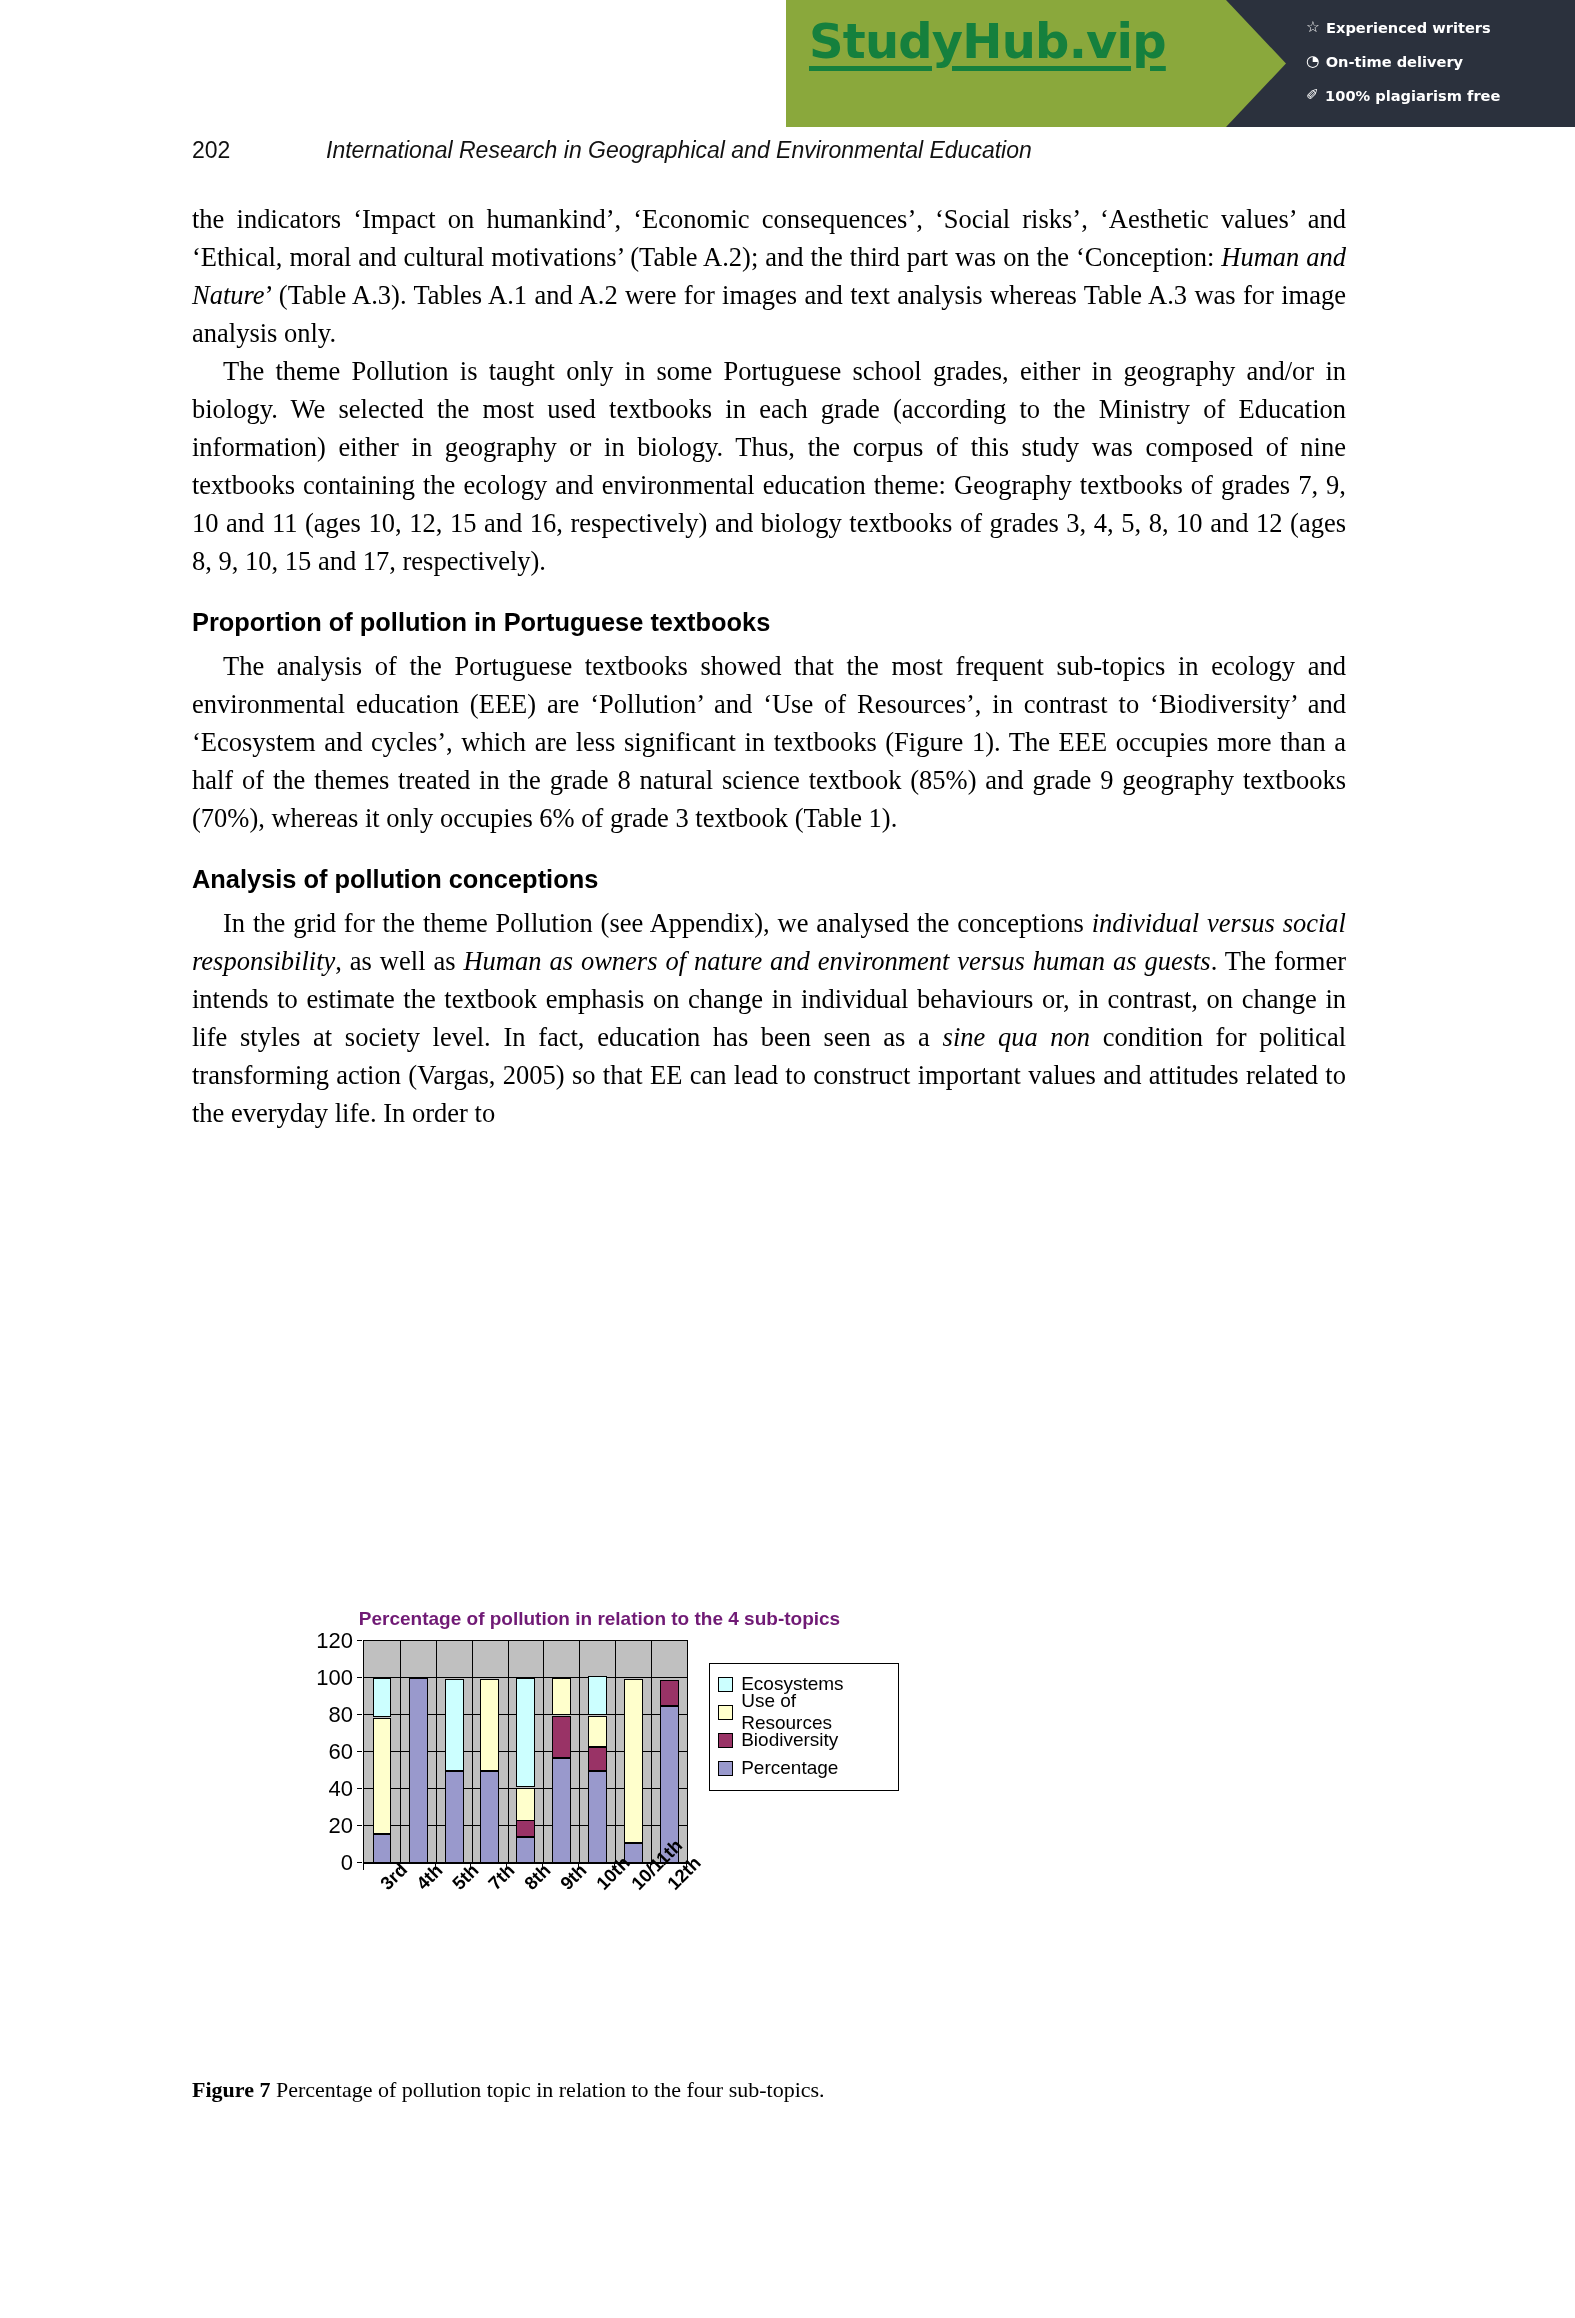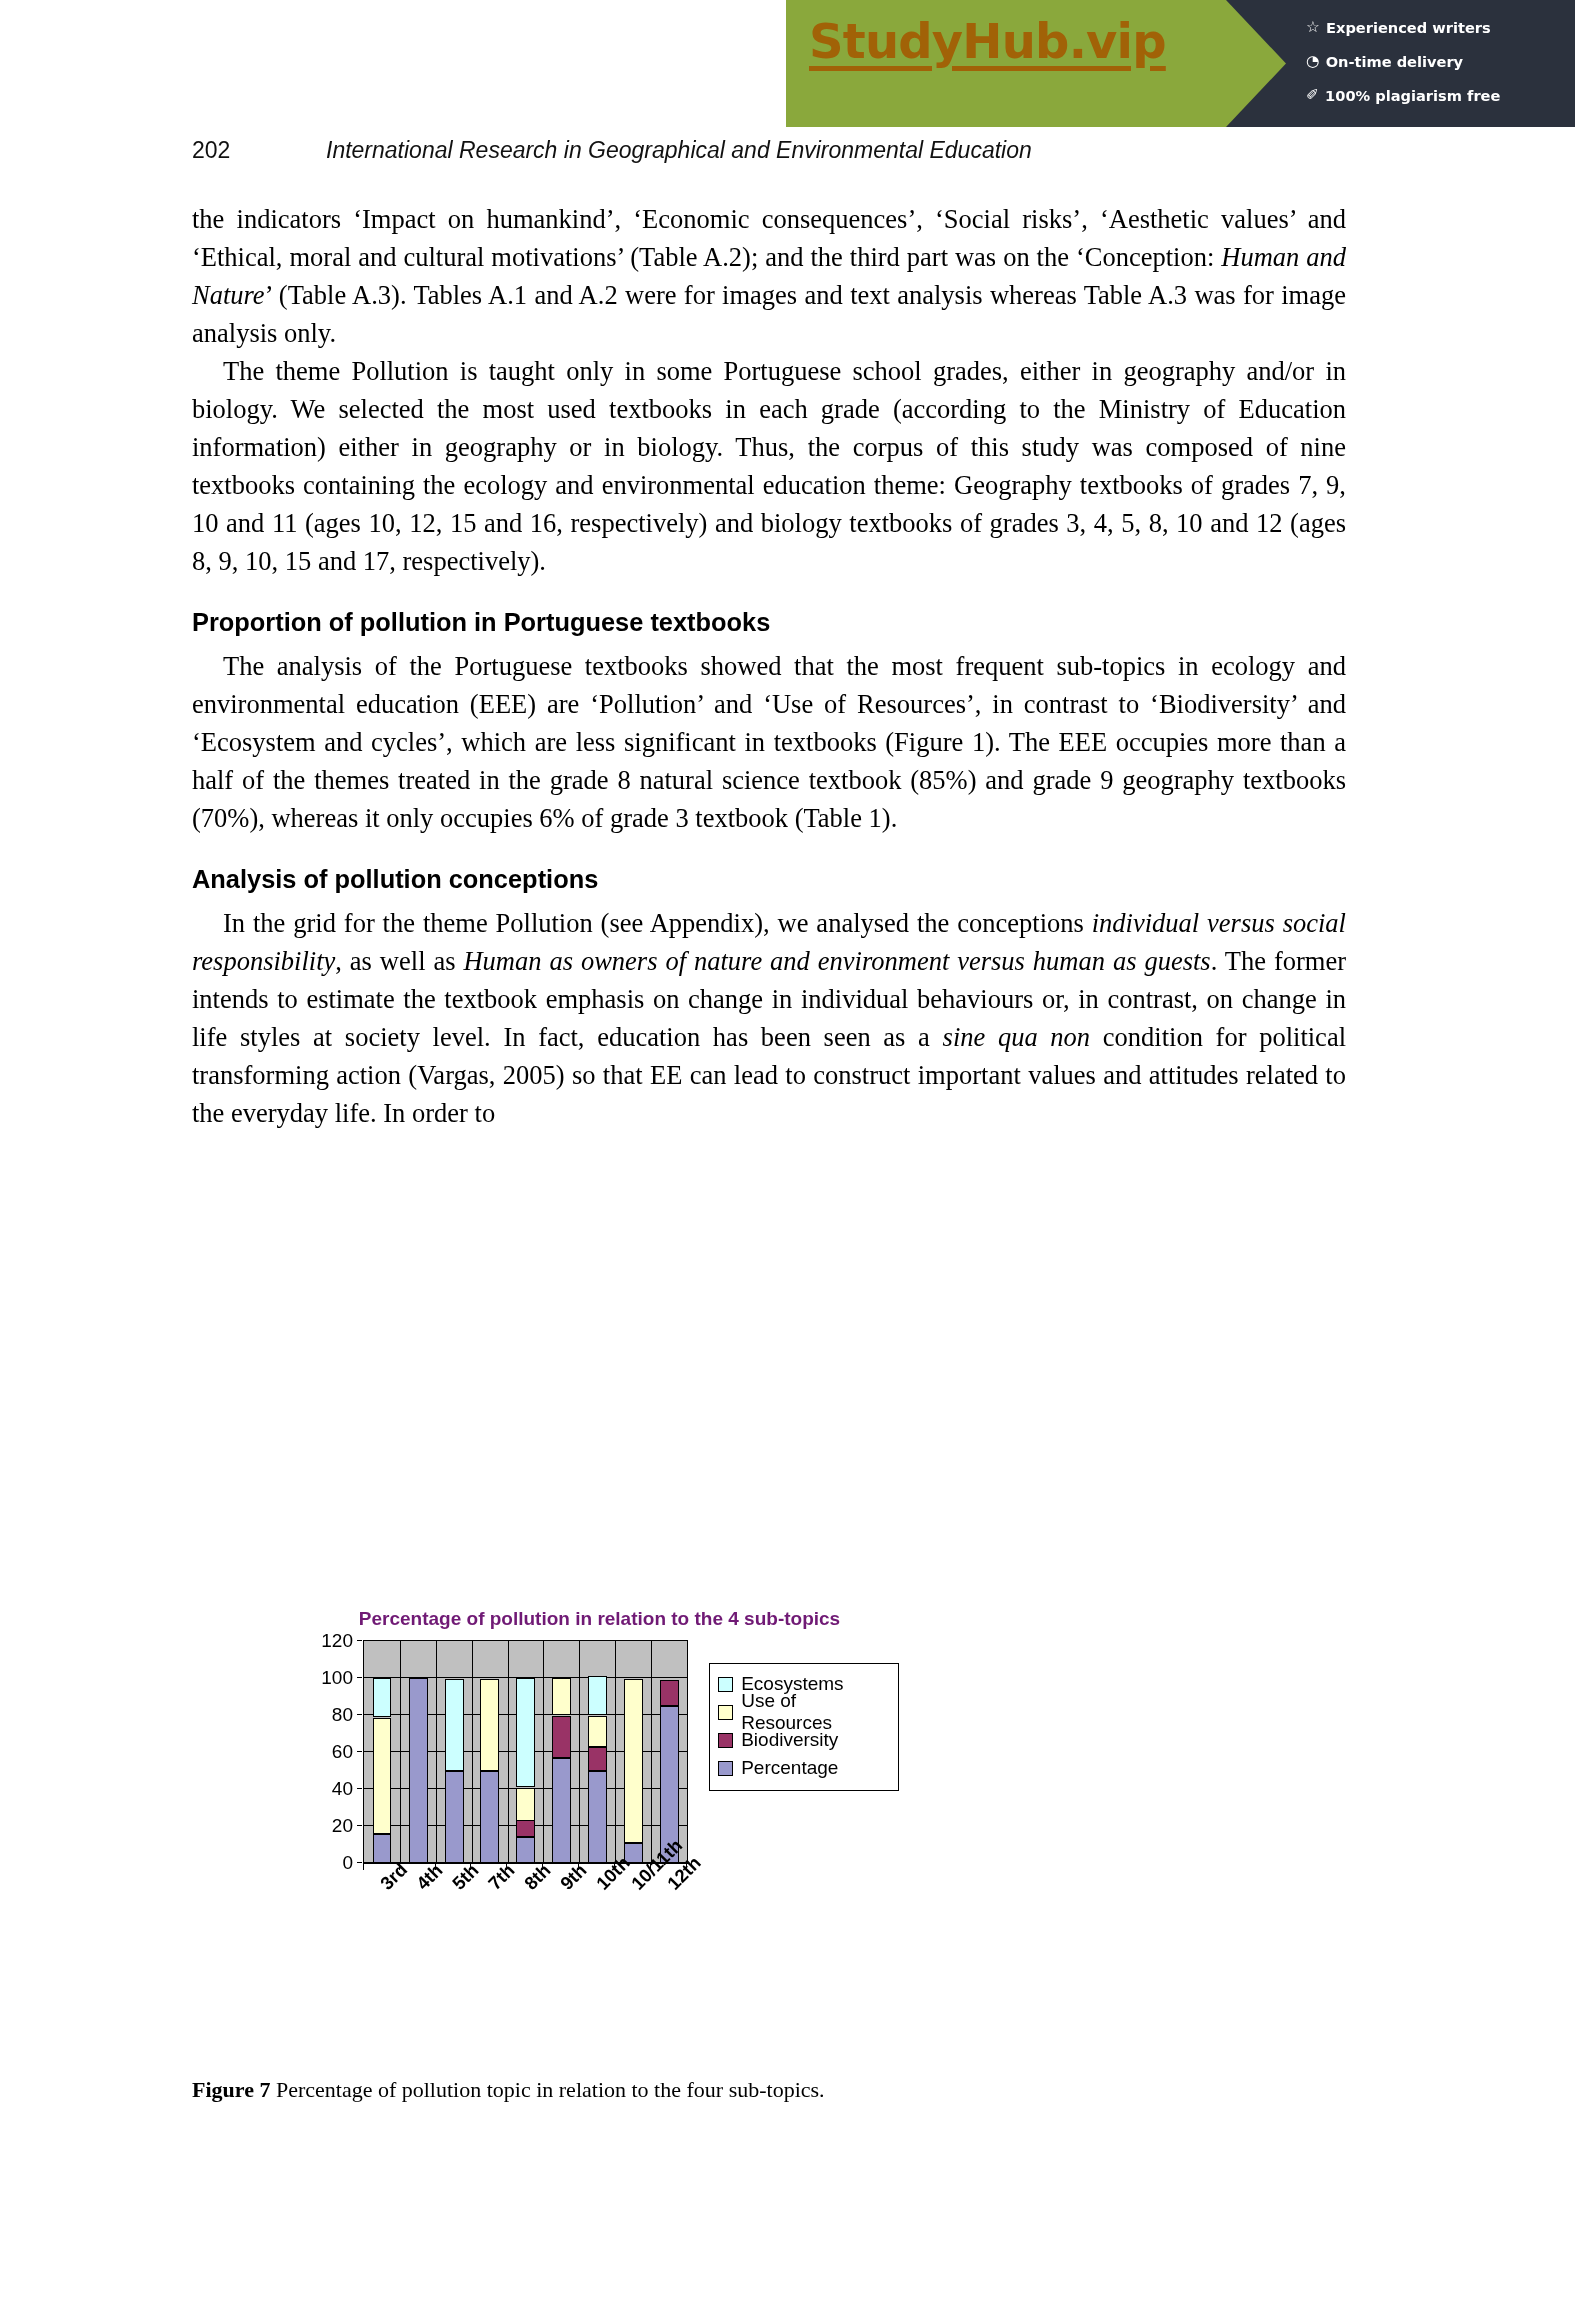--- a/index.html
+++ b/index.html
@@ -18,21 +18,21 @@
     position:absolute;inset:0;background:#2b313d;
   }
   #banner .green{
     position:absolute;left:0;top:0;width:500px;height:127px;
     background:#8aa83c;
     clip-path:polygon(0 0, 88% 0, 100% 50%, 88% 100%, 0 100%);
   }
   #banner .brand{
     position:absolute;left:23px;top:17px;width:454px;
     font-family:"DejaVu Sans",sans-serif;
-    font-weight:bold;font-size:48px;color:#a16207;
+    font-weight:bold;font-size:48px;color:#15803d;
     letter-spacing:-0.8px;line-height:1;
     text-decoration:underline;text-decoration-thickness:5.4px;
     text-underline-offset:7.7px;
   }
   #banner .feats{
     position:absolute;left:520px;top:10.8px;width:269px;color:#ffffff;
     font-family:"DejaVu Sans",sans-serif;font-weight:bold;font-size:14.6px;
   }
   #banner .feat{display:flex;align-items:center;gap:6.2px;height:34px;}
   #banner .feat .g{font-size:15.4px;line-height:1;}
@@ -86,21 +86,21 @@
   }
   .gridline{position:absolute;left:0;width:100%;height:0.8px;background:#000;}
   .vdiv{position:absolute;top:0;height:100%;width:0.8px;background:#000;}
 
   .bar{position:absolute;bottom:0;width:18.5px;}
   .seg{position:absolute;left:0;width:100%;border:1.2px solid #000;box-sizing:border-box;}
 
   
   .ylab{
     position:absolute;width:46px;text-align:right;
-    font-family:"Liberation Sans",sans-serif;font-size:19px;color:#000;
+    font-family:"Liberation Sans",sans-serif;font-size:22px;color:#000;
     line-height:19px;
   }
   .ytick{position:absolute;width:5.4px;height:0.8px;background:#000;left:165px;}
 
   
   #xaxis{position:absolute;left:171px;top:254px;width:325px;height:0.8px;background:#000;}
   .xtick{position:absolute;top:254px;width:0.8px;height:7.7px;background:#000;}
   .xlab{
     position:absolute;
     font-family:"Liberation Sans",sans-serif;font-weight:bold;font-size:18.5px;color:#000;

